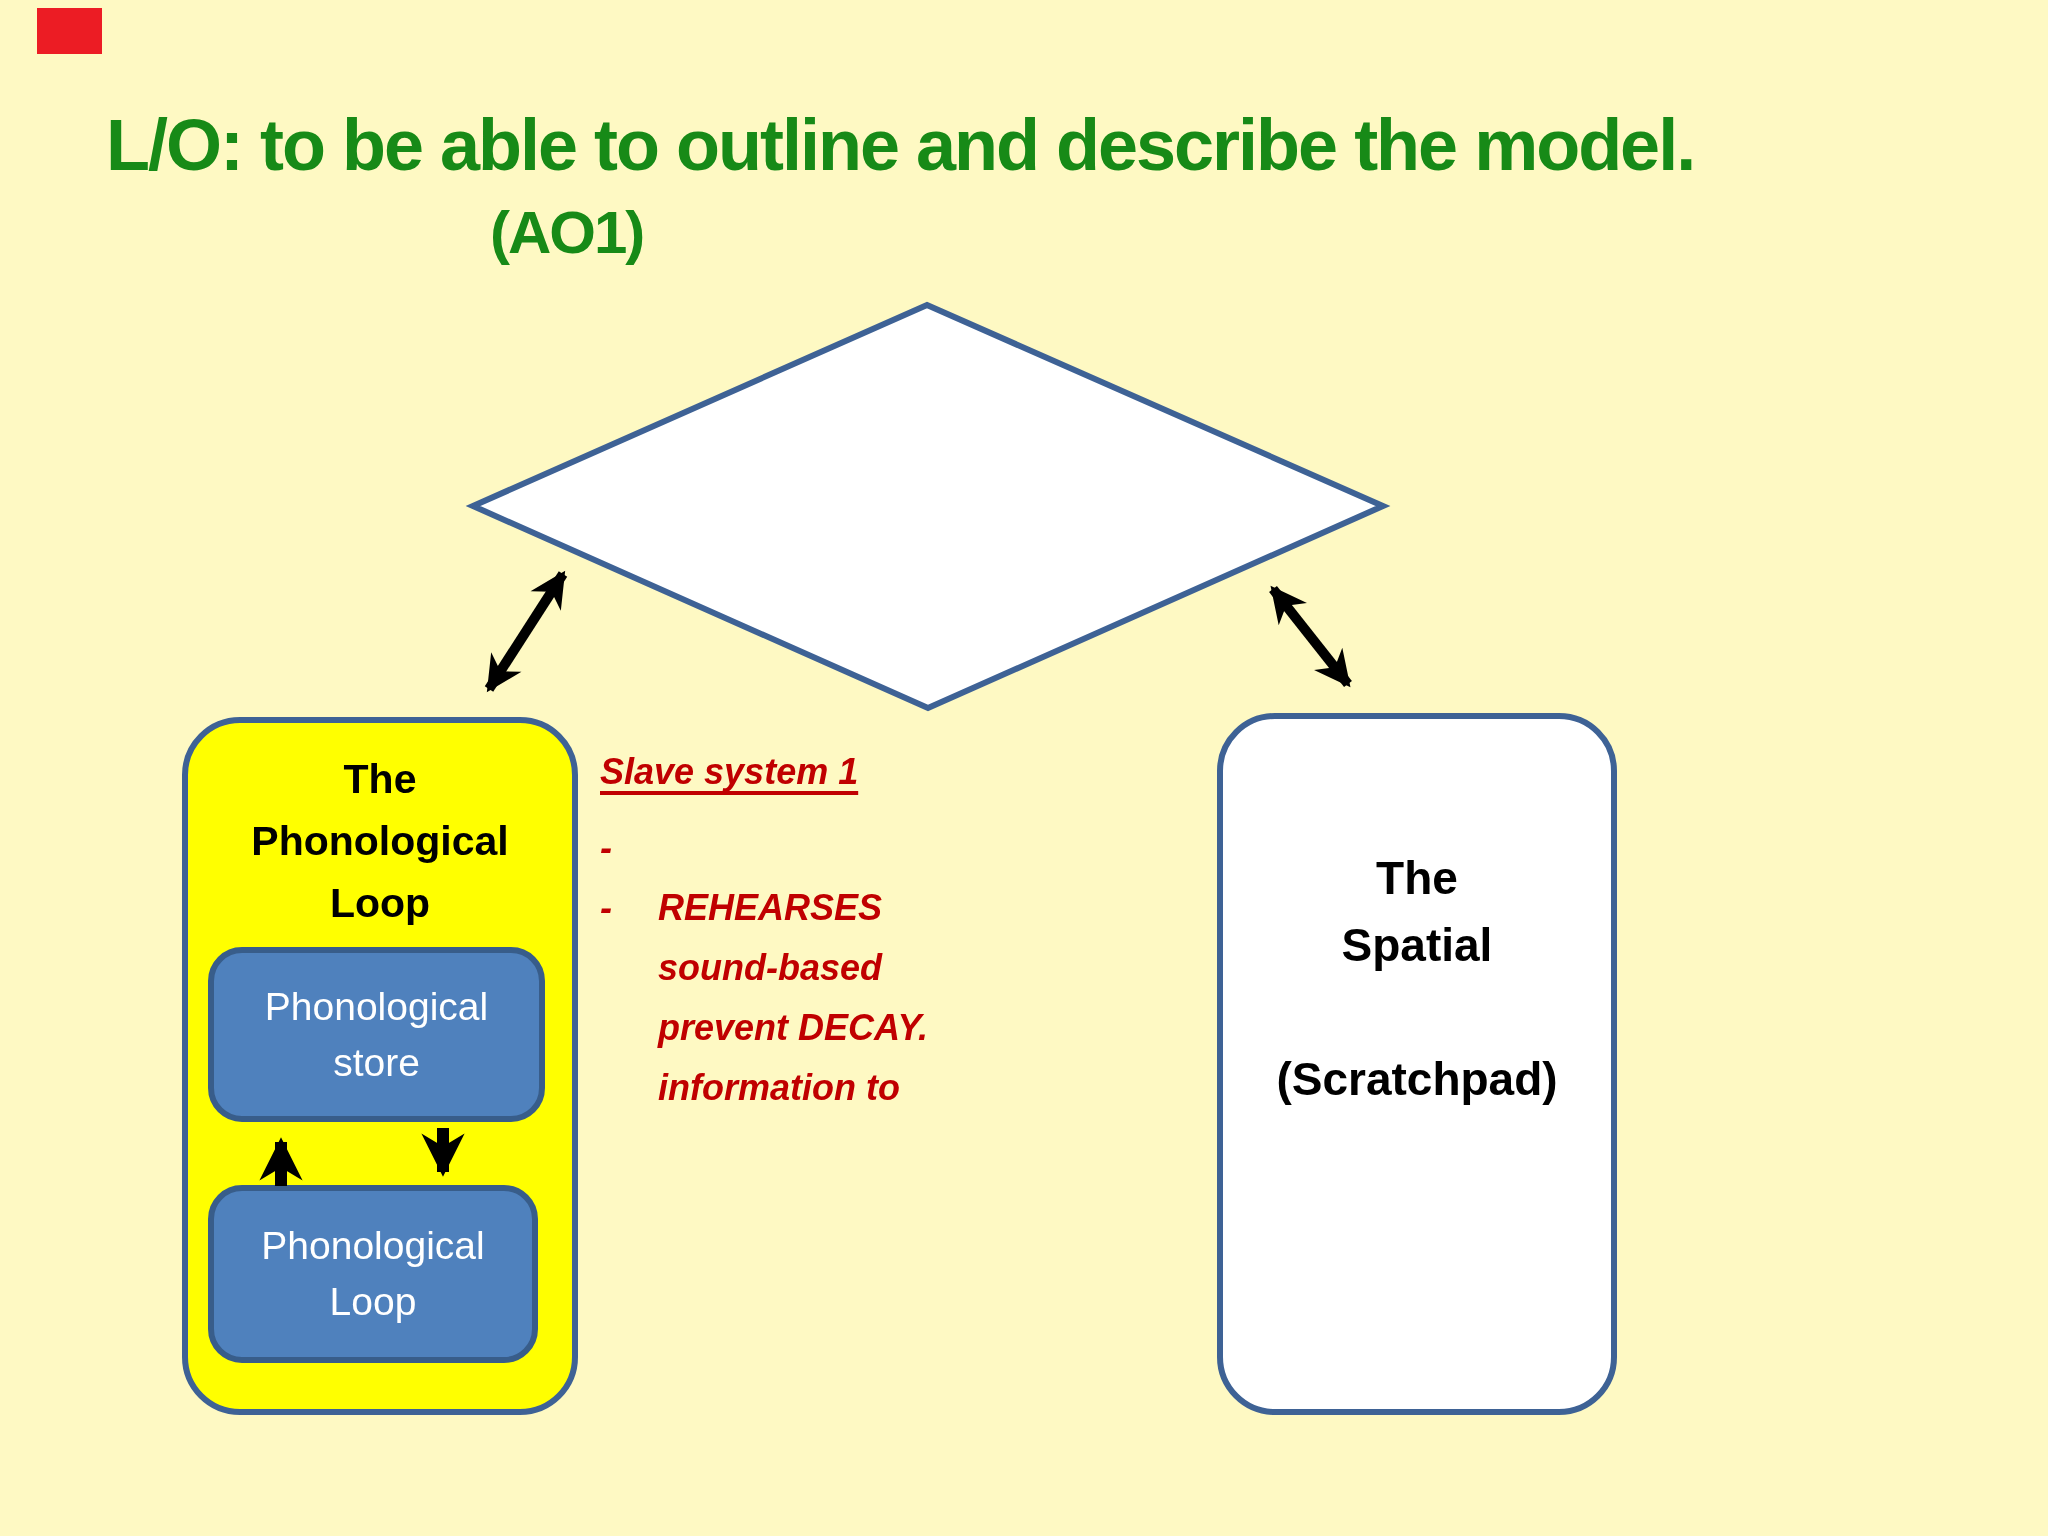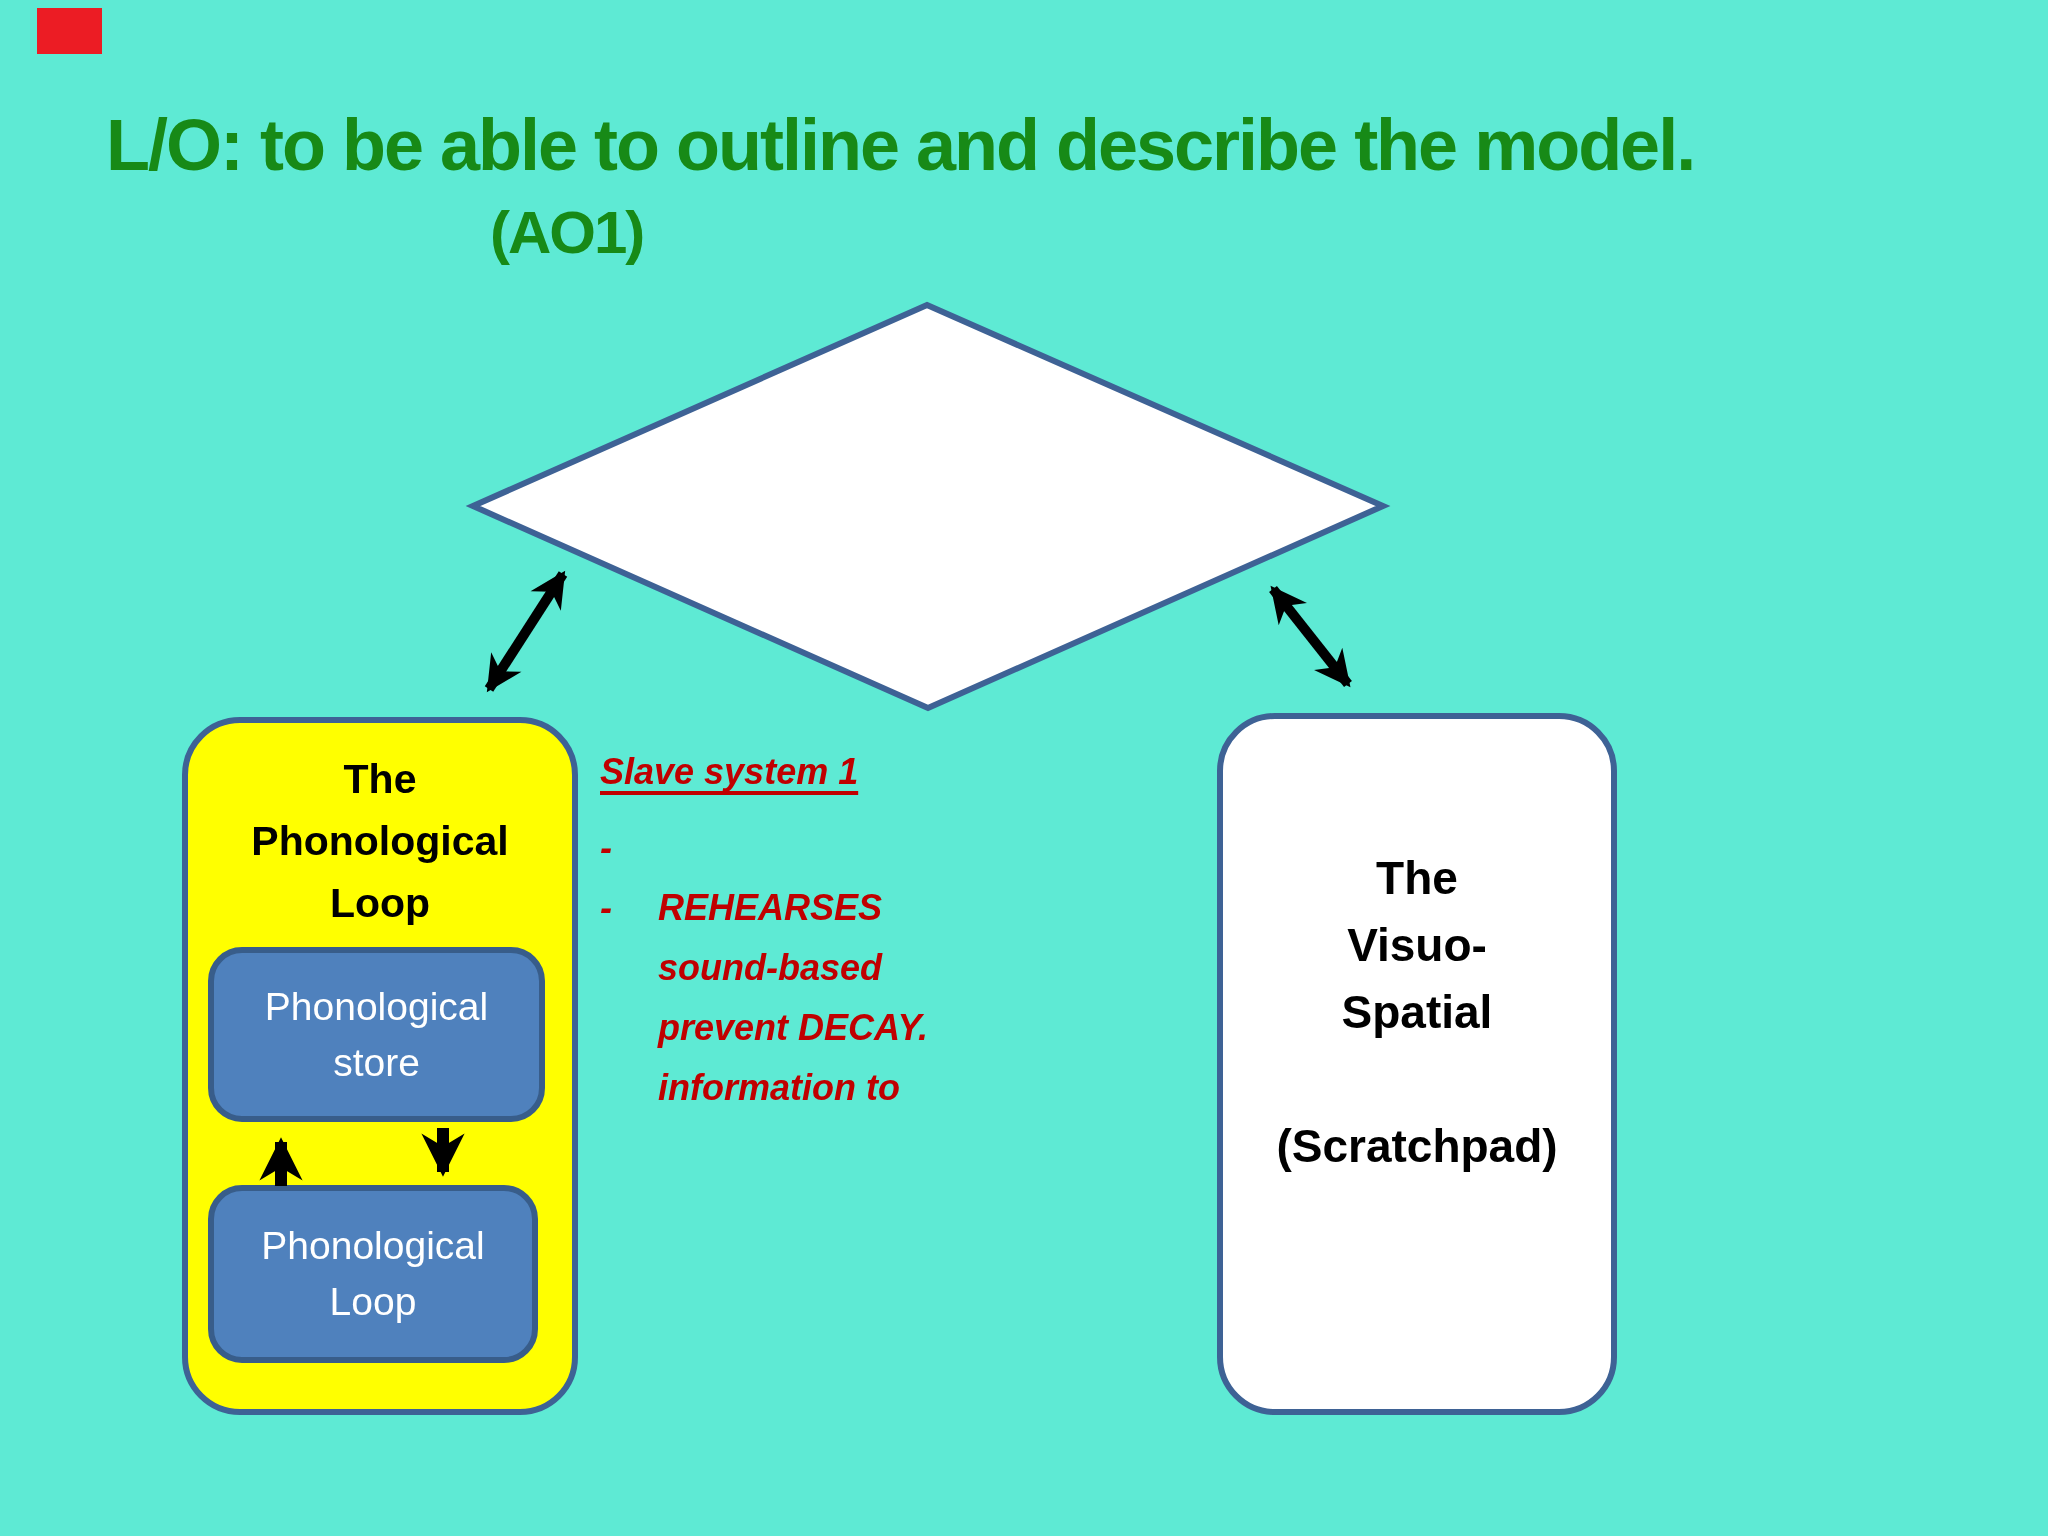--- a/index.html
+++ b/index.html
@@ -1,16 +1,16 @@
 <!DOCTYPE html>
 <html><head>
 <meta charset="utf-8">
 <style>
   html,body{margin:0;padding:0;background:#ffffff;}
-  .slide{position:relative;width:2048px;height:1536px;background:#5eead4;overflow:hidden;
+  .slide{position:relative;width:2048px;height:1536px;background:#fef9c3;overflow:hidden;
          font-family:"Liberation Sans",sans-serif;}
   .abs{position:absolute;}
   .z0{z-index:0}.z1{z-index:1}.z2{z-index:2}
 
   .corner-mark{left:37px;top:8px;width:65px;height:46px;background:#ec1c24;}
 
   .title1{left:106px;top:104px;font-size:72px;font-weight:bold;color:#178a17;
           letter-spacing:-2px;white-space:nowrap;}
   .title2{left:490px;top:198px;font-size:60px;font-weight:bold;color:#178a17;
           letter-spacing:-2px;white-space:nowrap;}
@@ -102,19 +102,18 @@
             <div>sound-based</div>
             <div>prevent DECAY.</div>
             <div>information to</div>
           </span>
       </div>
     </div>
   </div>
 
   <div class="abs sketch-label z2">
       <div>The</div>
-      <div>Visuo-</div>
       <div>Spatial</div>
       <div>&nbsp;</div>
       <div>(Scratchpad)</div>
     </div>
 
 </div>
 
 </body></html>

